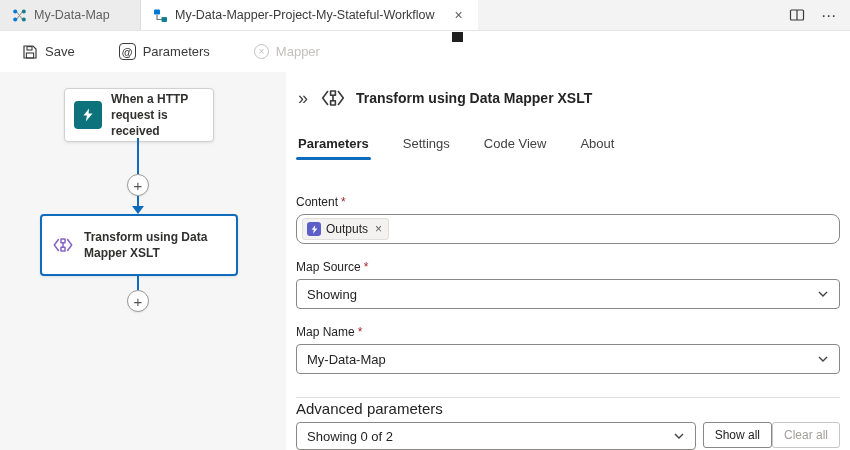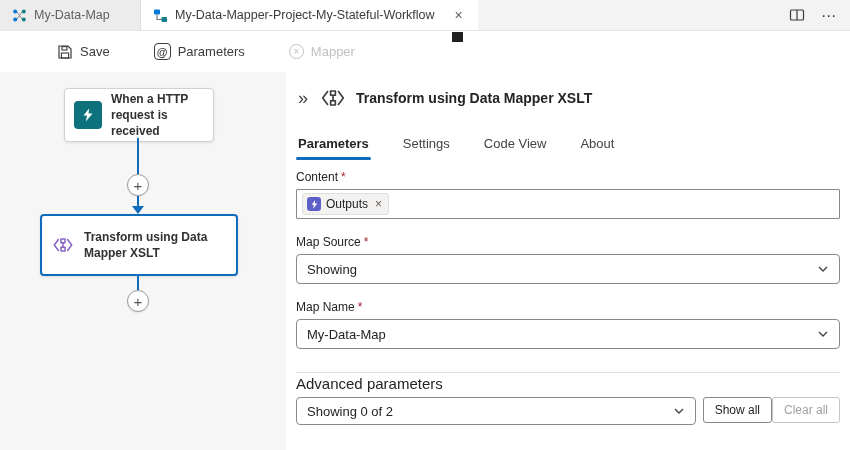--- a/index.html
+++ b/index.html
@@ -10,21 +10,21 @@
   .tabbar{height:31px;background:#f3f3f3;border-bottom:1px solid #e5e5e5;display:flex;align-items:stretch}
   .tab{display:flex;align-items:center;gap:7px;padding:0 12px;font-size:12.5px;cursor:pointer;white-space:nowrap}
   .tab.inactive{background:#ececec;color:#616161;border-right:1px solid #ddd;width:141px}
   .tab.active{background:#fff;color:#3b3b3b}
   .tab-close{margin-left:10px;font-size:14px;color:#5f5f5f;line-height:1;padding:1px 3px;border-radius:3px;cursor:pointer}
   .tabbar-actions{margin-left:auto;display:flex;align-items:center;gap:16px;padding-right:14px;color:#3b3b3b}
   .tabbar-actions .act{cursor:pointer;display:flex;align-items:center;font-size:15px;line-height:1}
   .artifact{position:absolute;left:452px;top:32px;width:11px;height:10px;background:#1f1f1f;z-index:6}
 
   
-  .toolbar{height:41px;background:#fff;display:flex;align-items:center;gap:44px;padding-left:57px}
+  .toolbar{height:41px;background:#fff;display:flex;align-items:center;gap:44px;padding-left:22px}
   .tb-item{display:flex;align-items:center;gap:7px;font-size:13px;color:#3b3b3b;cursor:pointer}
   .tb-item .at-icon{width:17px;height:17px;border:1.2px solid #3b3b3b;border-radius:4px;display:flex;align-items:center;justify-content:center;font-size:11px;font-weight:bold}
   .tb-item.disabled{color:#c3c1bf;cursor:default}
   .err-icon{width:15px;height:15px;border:1.3px solid #c3c1bf;border-radius:50%;display:flex;align-items:center;justify-content:center;font-size:10px;color:#c3c1bf;line-height:1}
 
   
   .main{display:flex;height:378px}
 
   
   .canvas{width:286px;background:#f6f6f6;position:relative;flex:none}
@@ -48,23 +48,23 @@
   .panel-inner{padding:0 2px 0 4px}
   .panel-header{display:flex;align-items:center;gap:10px;height:28px}
   .collapse{font-size:18px;color:#424242;cursor:pointer;line-height:1;padding:0 2px}
   .op-icon{display:flex;align-items:center;justify-content:center}
   .panel-title{font-size:14px;font-weight:700;color:#242424}
   .panel-tabs{display:flex;gap:30px;margin-top:24px}
   .ptab{font-size:13px;color:#424242;padding:0 2px 9px;cursor:pointer;position:relative;white-space:nowrap}
   .ptab.active{font-weight:700;color:#242424}
   .ptab.active::after{content:"";position:absolute;left:0;right:0;bottom:0;height:3px;border-radius:2px;background:var(--accent,#0f6cbd)}
   .field-label{font-size:12px;color:#242424;margin:16px 0 5px}
-  .field-label.first{margin-top:10px}
+  .field-label.first{margin-top:35px}
   .req{color:var(--required-red,#a4262c);margin-left:3px}
-  .text-input{height:30px;border:1px solid #8a8886;border-radius:1px;background:#fff;display:flex;align-items:center;padding:0 5px;cursor:text}
+  .text-input{height:30px;border:1px solid #8a8886;border-radius:8px;background:#fff;display:flex;align-items:center;padding:0 5px;cursor:text}
   .chip{display:inline-flex;align-items:center;gap:5px;background:#f3f2f1;border:1px solid #e1dfdd;border-radius:3px;height:22px;padding:0 6px 0 4px;font-size:12px;color:#242424;cursor:pointer}
   .chip-icon{width:14px;height:14px;border-radius:3px;background:var(--token-purple,#5b5fc7);display:flex;align-items:center;justify-content:center;flex:none}
   .chip-close{color:#605e5c;font-size:12px;line-height:1;margin-left:2px;cursor:pointer}
   .dropdown{height:30px;border:1px solid #8a8886;border-radius:4px;background:#fff;display:flex;align-items:center;justify-content:space-between;padding:0 10px;font-size:13px;color:#242424;cursor:pointer}
   .chev{display:flex;align-items:center;color:#424242}
   .divider{height:1px;background:#e1dfdd;margin-top:23px}
   .adv-label{font-size:15px;color:#242424;margin:2px 0 5px}
   .bottom-row{display:flex;}
   .adv-dropdown{width:400px;flex:none;height:28px}
   .btn{height:26px;padding:0 11px;border:1px solid #8a8886;border-radius:3px;background:#fff;font-size:12px;color:#242424;cursor:pointer;font-family:inherit;white-space:nowrap}

